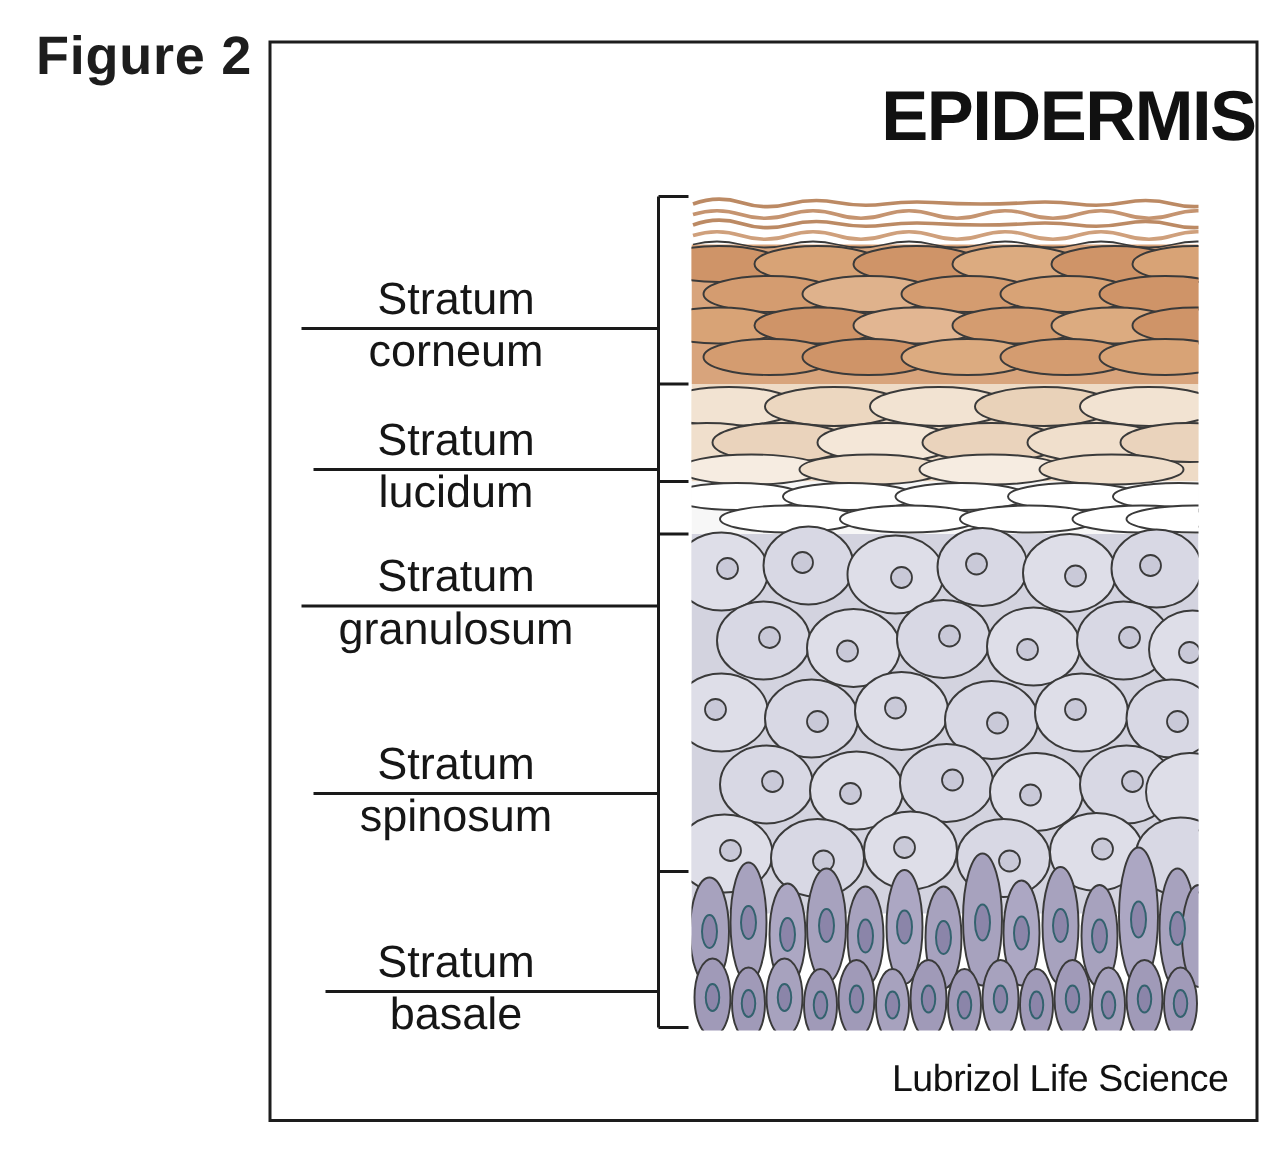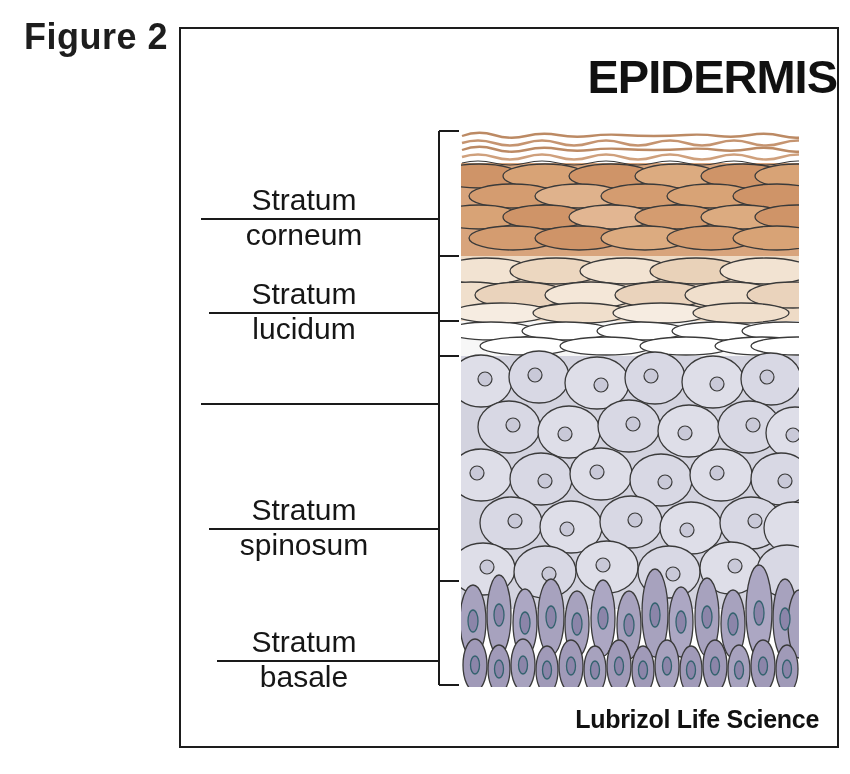--- a/index.html
+++ b/index.html
@@ -24,21 +24,21 @@
     position:absolute; left:32px; width:182px; text-align:center;
     font-size:30px; line-height:35px; color:#161616;margin-top:37px;
   }
   .pos-0 { top:116px; }
   .pos-1 { top:210px; }
   .pos-2 { top:301px; }
   .pos-3 { top:426px; }
   .pos-4 { top:558px; }
   .credit {
     position:absolute; right:18px; bottom:12px;
-    font-size:25px; font-weight:bold; letter-spacing:-.3px; color:#111;
+    font-size:25px; font-weight:normal; letter-spacing:-.3px; color:#111;
   }
 </style>
 </head>
 <body>
 
 <div class="figure-label">Figure 2</div>
 
 <div class="diagram-box">
 
   <svg class="illustration" width="656" height="717" viewBox="0 0 656 717">
@@ -252,17 +252,18 @@
           <ellipse cx="606" cy="640" rx="4.5" ry="9"></ellipse>
       </g>
 
     </g>
   </svg>
 
   <div class="diagram-title">EPIDERMIS</div>
 
   <div class="layer-label pos-0">Stratum corneum</div>
   <div class="layer-label pos-1">Stratum lucidum</div>
+  <div class="layer-label pos-2">Stratum granulosum</div>
   <div class="layer-label pos-4">Stratum basale</div>
   <div class="layer-label pos-3">Stratum spinosum</div>
 
   <div class="credit">Lubrizol Life Science</div>
 </div>
 
 </body></html>

